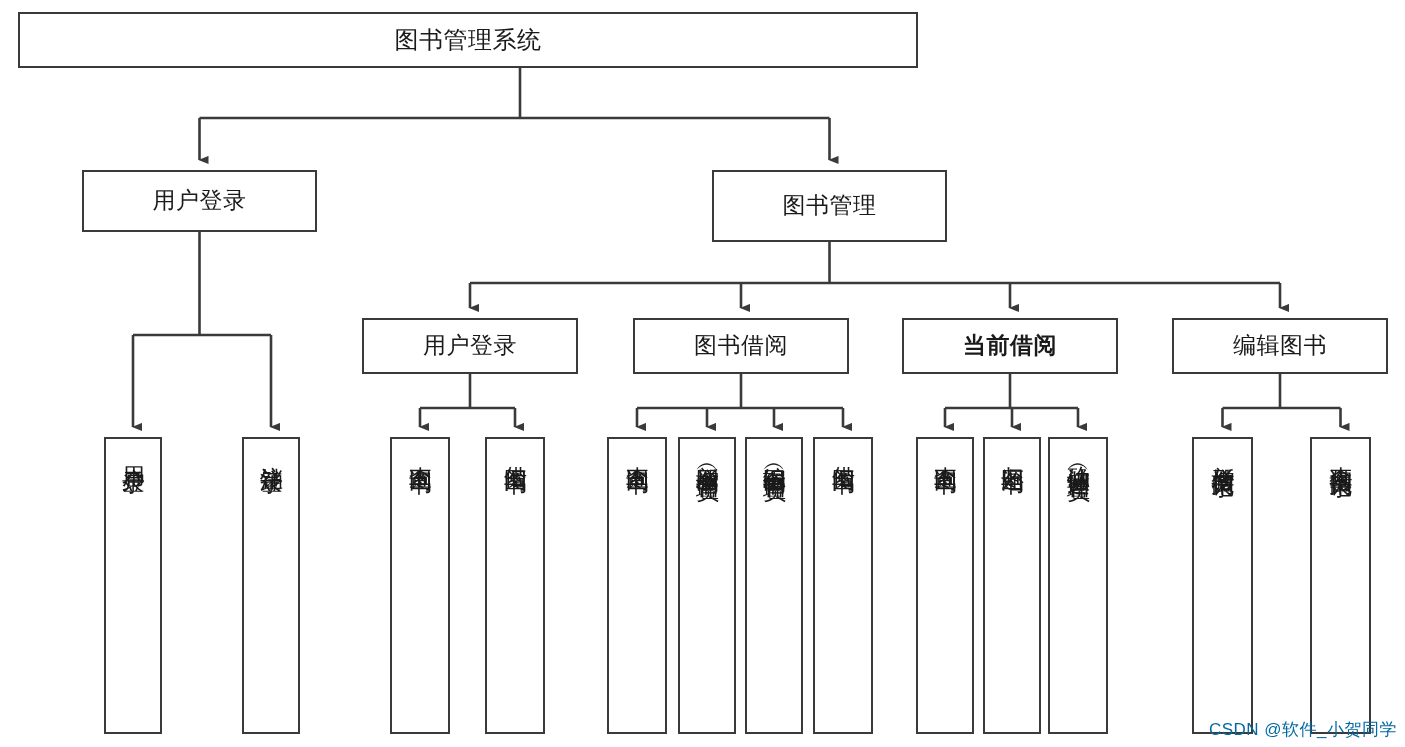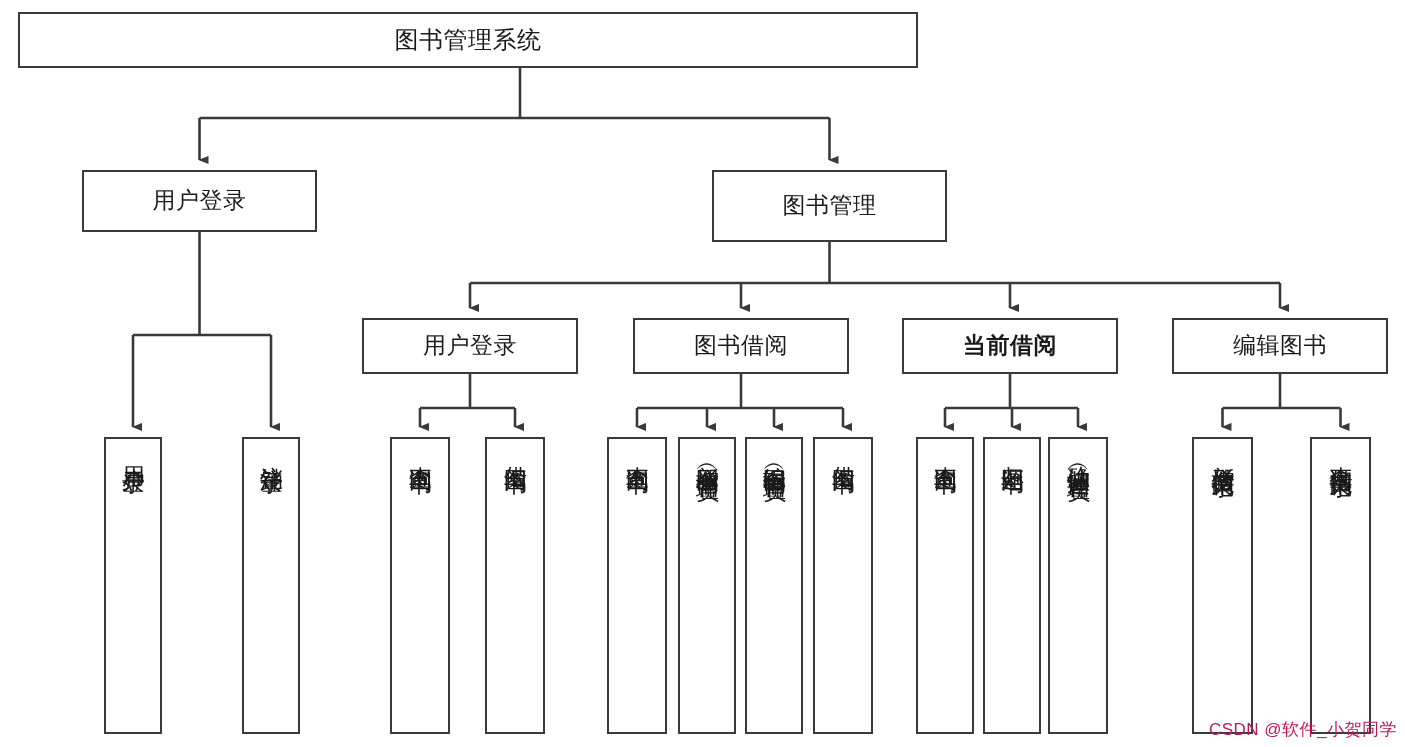--- a/index.html
+++ b/index.html
@@ -62,21 +62,21 @@
     font-size: 23px;
     line-height: 1.12;
     letter-spacing: 2px;
     white-space: nowrap;
   }
   #watermark {
     position: absolute;
     right: 8px;
     bottom: 6px;
     font-size: 17px;
-    color: #be185d;
+    color: #0369a1;
     z-index: 5;
     white-space: nowrap;
     letter-spacing: 0.5px;
   }
 </style>
 </head>
 <body>
 
 <div id="canvas">
 

